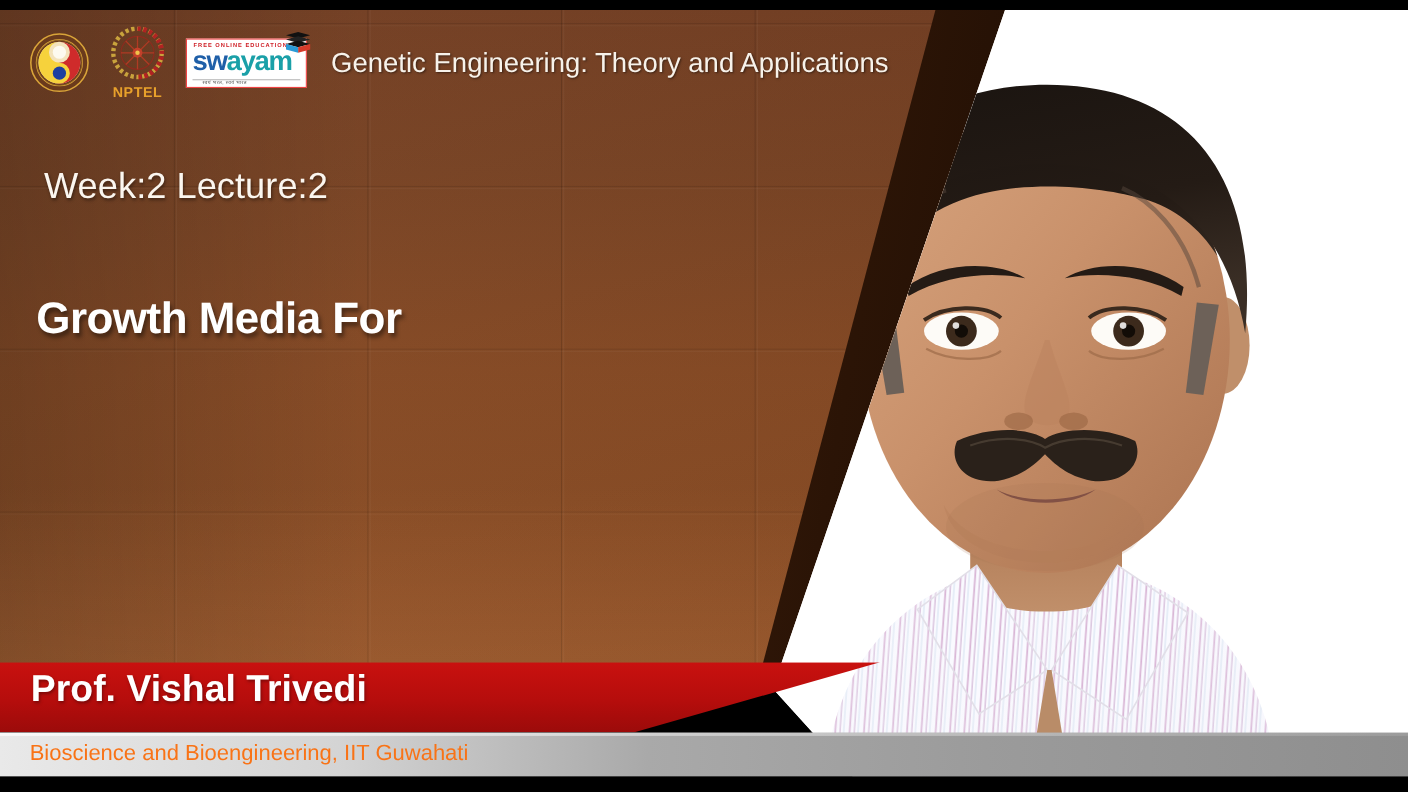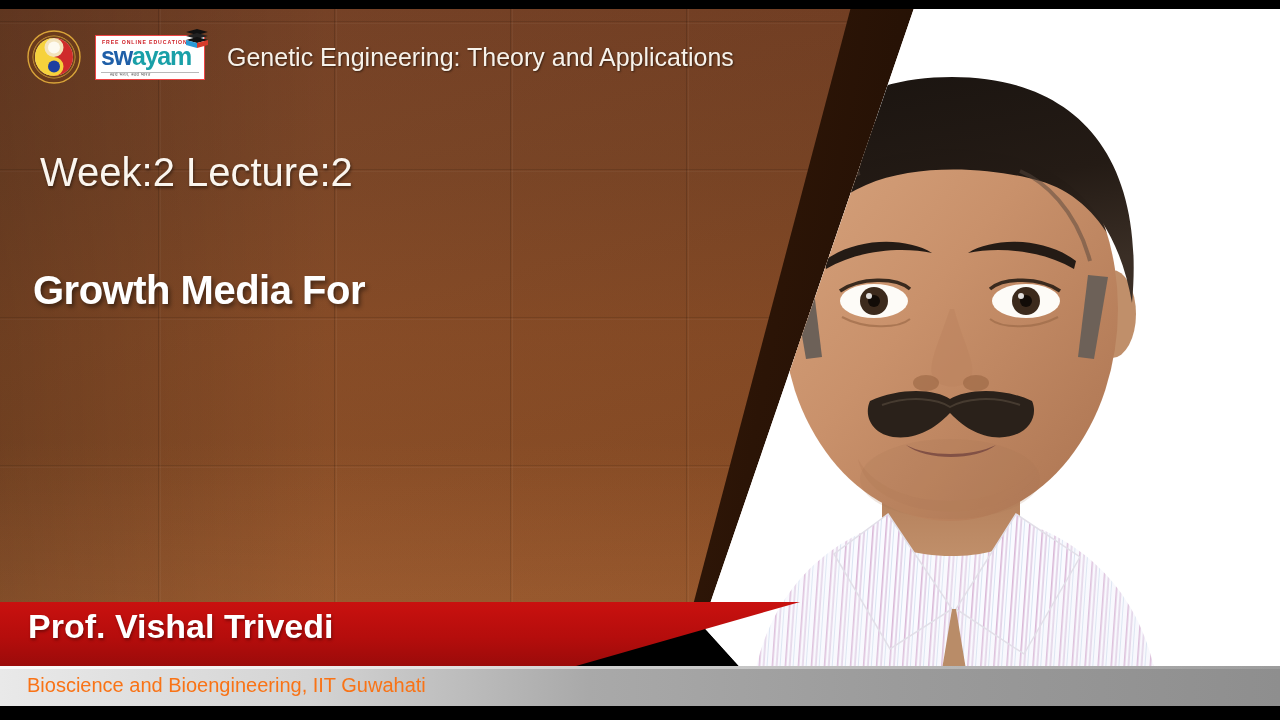--- a/index.html
+++ b/index.html
@@ -171,21 +171,21 @@
     text-shadow: 1px 1px 2px rgba(0,0,0,0.5);
     white-space: nowrap;
   }
 
   
   .week-line {
     position: absolute;
     left: 40px;
     top: 150px;
     color: #fbf6ef;
-    font-size: 40px;
+    font-size: 33px;
     font-family: "Liberation Sans", sans-serif;
     text-shadow: 1px 2px 3px rgba(0,0,0,0.45);
     white-space: nowrap;
   }
 
   
   .headline {
     position: absolute;
     left: 33px;
     top: 268px;
@@ -372,20 +372,38 @@
         <circle cx="28" cy="28" r="21" fill="none" stroke="#d8a43a" stroke-width="1"></circle>
         <circle cx="28" cy="28" r="19" fill="#f3e3bc"></circle>
         <path d="M28 9 A19 19 0 0 1 28 47 A9.5 9.5 0 0 1 28 28 A9.5 9.5 0 0 0 28 9 Z" fill="#cf2b2b"></path>
         <path d="M28 47 A19 19 0 0 1 28 9 A9.5 9.5 0 0 0 28 28 A9.5 9.5 0 0 1 28 47 Z" fill="#f6d23c"></path>
         <circle cx="28" cy="18.5" r="6" fill="#fdfaf0"></circle>
         <circle cx="28" cy="37.5" r="6" fill="#1d3fa0"></circle>
         <circle cx="28" cy="28" r="20.5" fill="none" stroke="#8a5c22" stroke-width="0.8"></circle>
       </svg>
     </div>
 
+    <div class="logo-nptel">
+      <svg width="62" height="52" viewBox="0 0 62 52">
+        <g transform="translate(31,24)">
+          <circle r="22" fill="none" stroke="#c9a33c" stroke-width="4" stroke-dasharray="3 2.4"></circle>
+          <path d="M0 -22 A22 22 0 0 1 0 22" fill="none" stroke="#b22222" stroke-width="4.5" stroke-dasharray="3 2.4"></path>
+          <circle r="15" fill="none" stroke="#8d2b1e" stroke-width="1.1"></circle>
+          <g stroke="#b03a24" stroke-width="1.2">
+            <line x1="-15" y1="0" x2="15" y2="0"></line>
+            <line x1="0" y1="-15" x2="0" y2="15"></line>
+            <line x1="-10.6" y1="-10.6" x2="10.6" y2="10.6"></line>
+            <line x1="-10.6" y1="10.6" x2="10.6" y2="-10.6"></line>
+          </g>
+          <circle r="4.5" fill="#c2402a"></circle>
+          <circle r="2" fill="#f0c24a"></circle>
+        </g>
+      </svg>
+      <div class="nptel-word">NPTEL</div>
+    </div>
 
     <div class="logo-swayam">
       <div class="sw-top">FREE ONLINE EDUCATION</div>
       <div class="sw-word"><span class="sw-a">sw</span><span class="sw-b">ayam</span></div>
       <div class="sw-rule"></div>
       <div class="sw-bot">स्वयं भरत, स्वयं भारत</div>
       <svg class="sw-book" viewBox="0 0 26 22">
         <path d="M2 4 L13 1 L24 4 L13 7 Z" fill="#111"></path>
         <path d="M2 8 L13 5 L24 8 L13 11 Z" fill="#222"></path>
         <path d="M2 12 L13 9 L24 12 L13 15 Z" fill="#111"></path>

